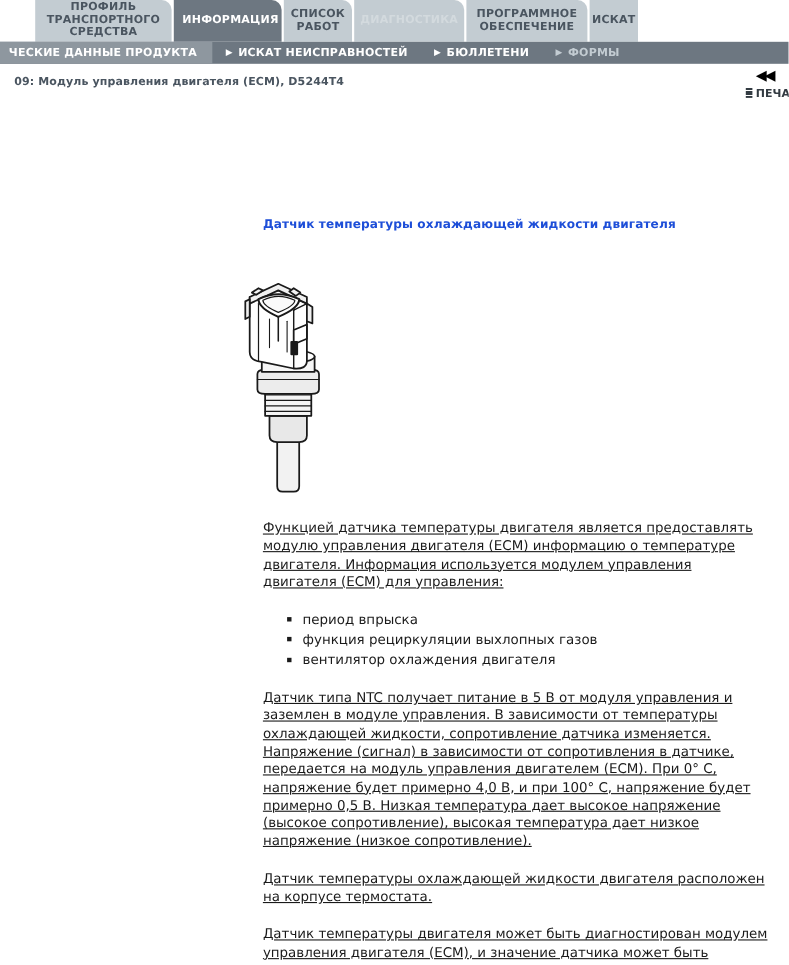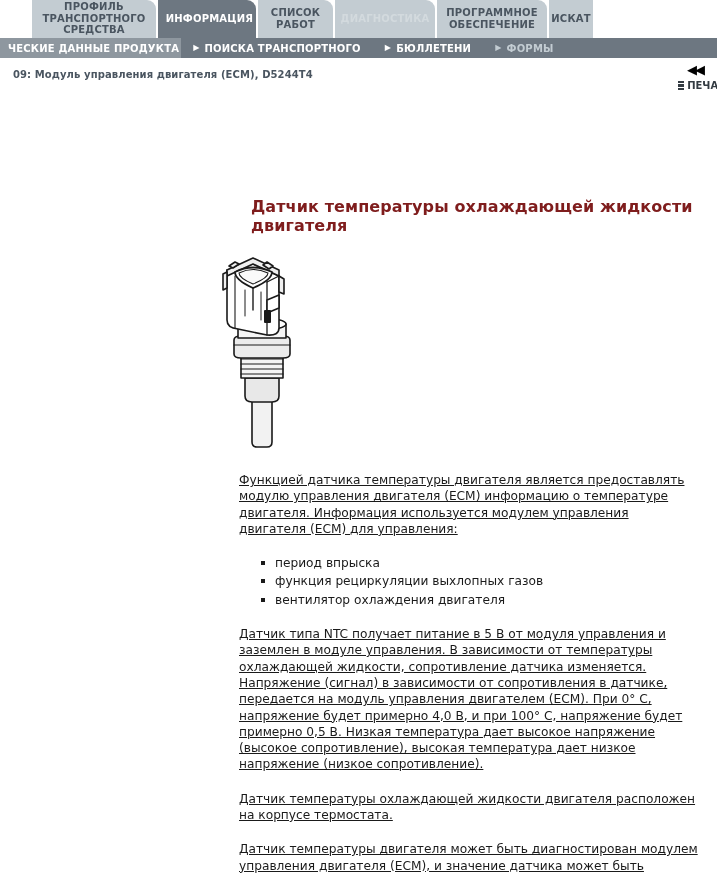--- a/index.html
+++ b/index.html
@@ -73,21 +73,21 @@
     font-size: 10px;
     font-weight: bold;
     color: #ffffff;
     letter-spacing: 0.2px;
     padding: 0 12px 0 0;
     white-space: nowrap;
   }
   .subnav-item.selected {
     background: #8e979f;
     padding-left: 8px;
-    padding-right: 2px;
+    padding-right: 14px;
   }
   .subnav-item.muted { color: #c3ccd2; }
   .subnav-arrow {
     display: inline-block;
     font-size: 8px;
     margin: 0 5px 0 12px;
     line-height: 1;
   }
 
   
@@ -143,25 +143,25 @@
         transparent 6px, transparent 7px,
         #333b42 7px, #333b42 9px);
   }
 
   
   #content {
     position: relative;
   }
   #doc-heading {
     position: absolute;
-    left: 251px;
+    left: 239px;
     top: 89px;
-    font-size: 16px;
-    font-weight: bold;
-    color: #7f1d1d;
+    font-size: 11px;
+    font-weight: bold;
+    color: #1d4ed8;
     letter-spacing: 0.1px;
   }
   #figure {
     position: absolute;
     left: 205px;
     top: 128px;
     width: 120px;
     height: 215px;
   }
   #body-text {
@@ -203,41 +203,41 @@
 <div id="tabstrip">
   <div class="spacer-left"></div>
 
 
   <div class="tab" style="width:124px">ПРОФИЛЬ
 ТРАНСПОРТНОГО
 СРЕДСТВА</div>
 
   <div class="tab active" style="width:98px">ИНФОРМАЦИЯ</div>
 
-  <div class="tab" style="width:75px">СПИСОК
+  <div class="tab" style="width:62px">СПИСОК
 РАБОТ</div>
 
   <div class="tab disabled" style="width:100px">ДИАГНОСТИКА</div>
 
   <div class="tab" style="width:110px">ПРОГРАММНОЕ
 ОБЕСПЕЧЕНИЕ</div>
 
   <div class="tab tab-last" style="width:44px">ИСКАТ</div>
 </div>
 
 <div id="subnav">
 
   <div class="subnav-item selected">
 
     <span>ЧЕСКИЕ ДАННЫЕ ПРОДУКТА</span>
   </div>
 
   <div class="subnav-item">
     <span class="subnav-arrow">▶</span>
-    <span>ПОИСКА ТРАНСПОРТНОГО</span>
+    <span>ИСКАТ НЕИСПРАВНОСТЕЙ</span>
   </div>
 
   <div class="subnav-item">
     <span class="subnav-arrow">▶</span>
     <span>БЮЛЛЕТЕНИ</span>
   </div>
 
   <div class="subnav-item muted">
     <span class="subnav-arrow">▶</span>
     <span>ФОРМЫ</span>

